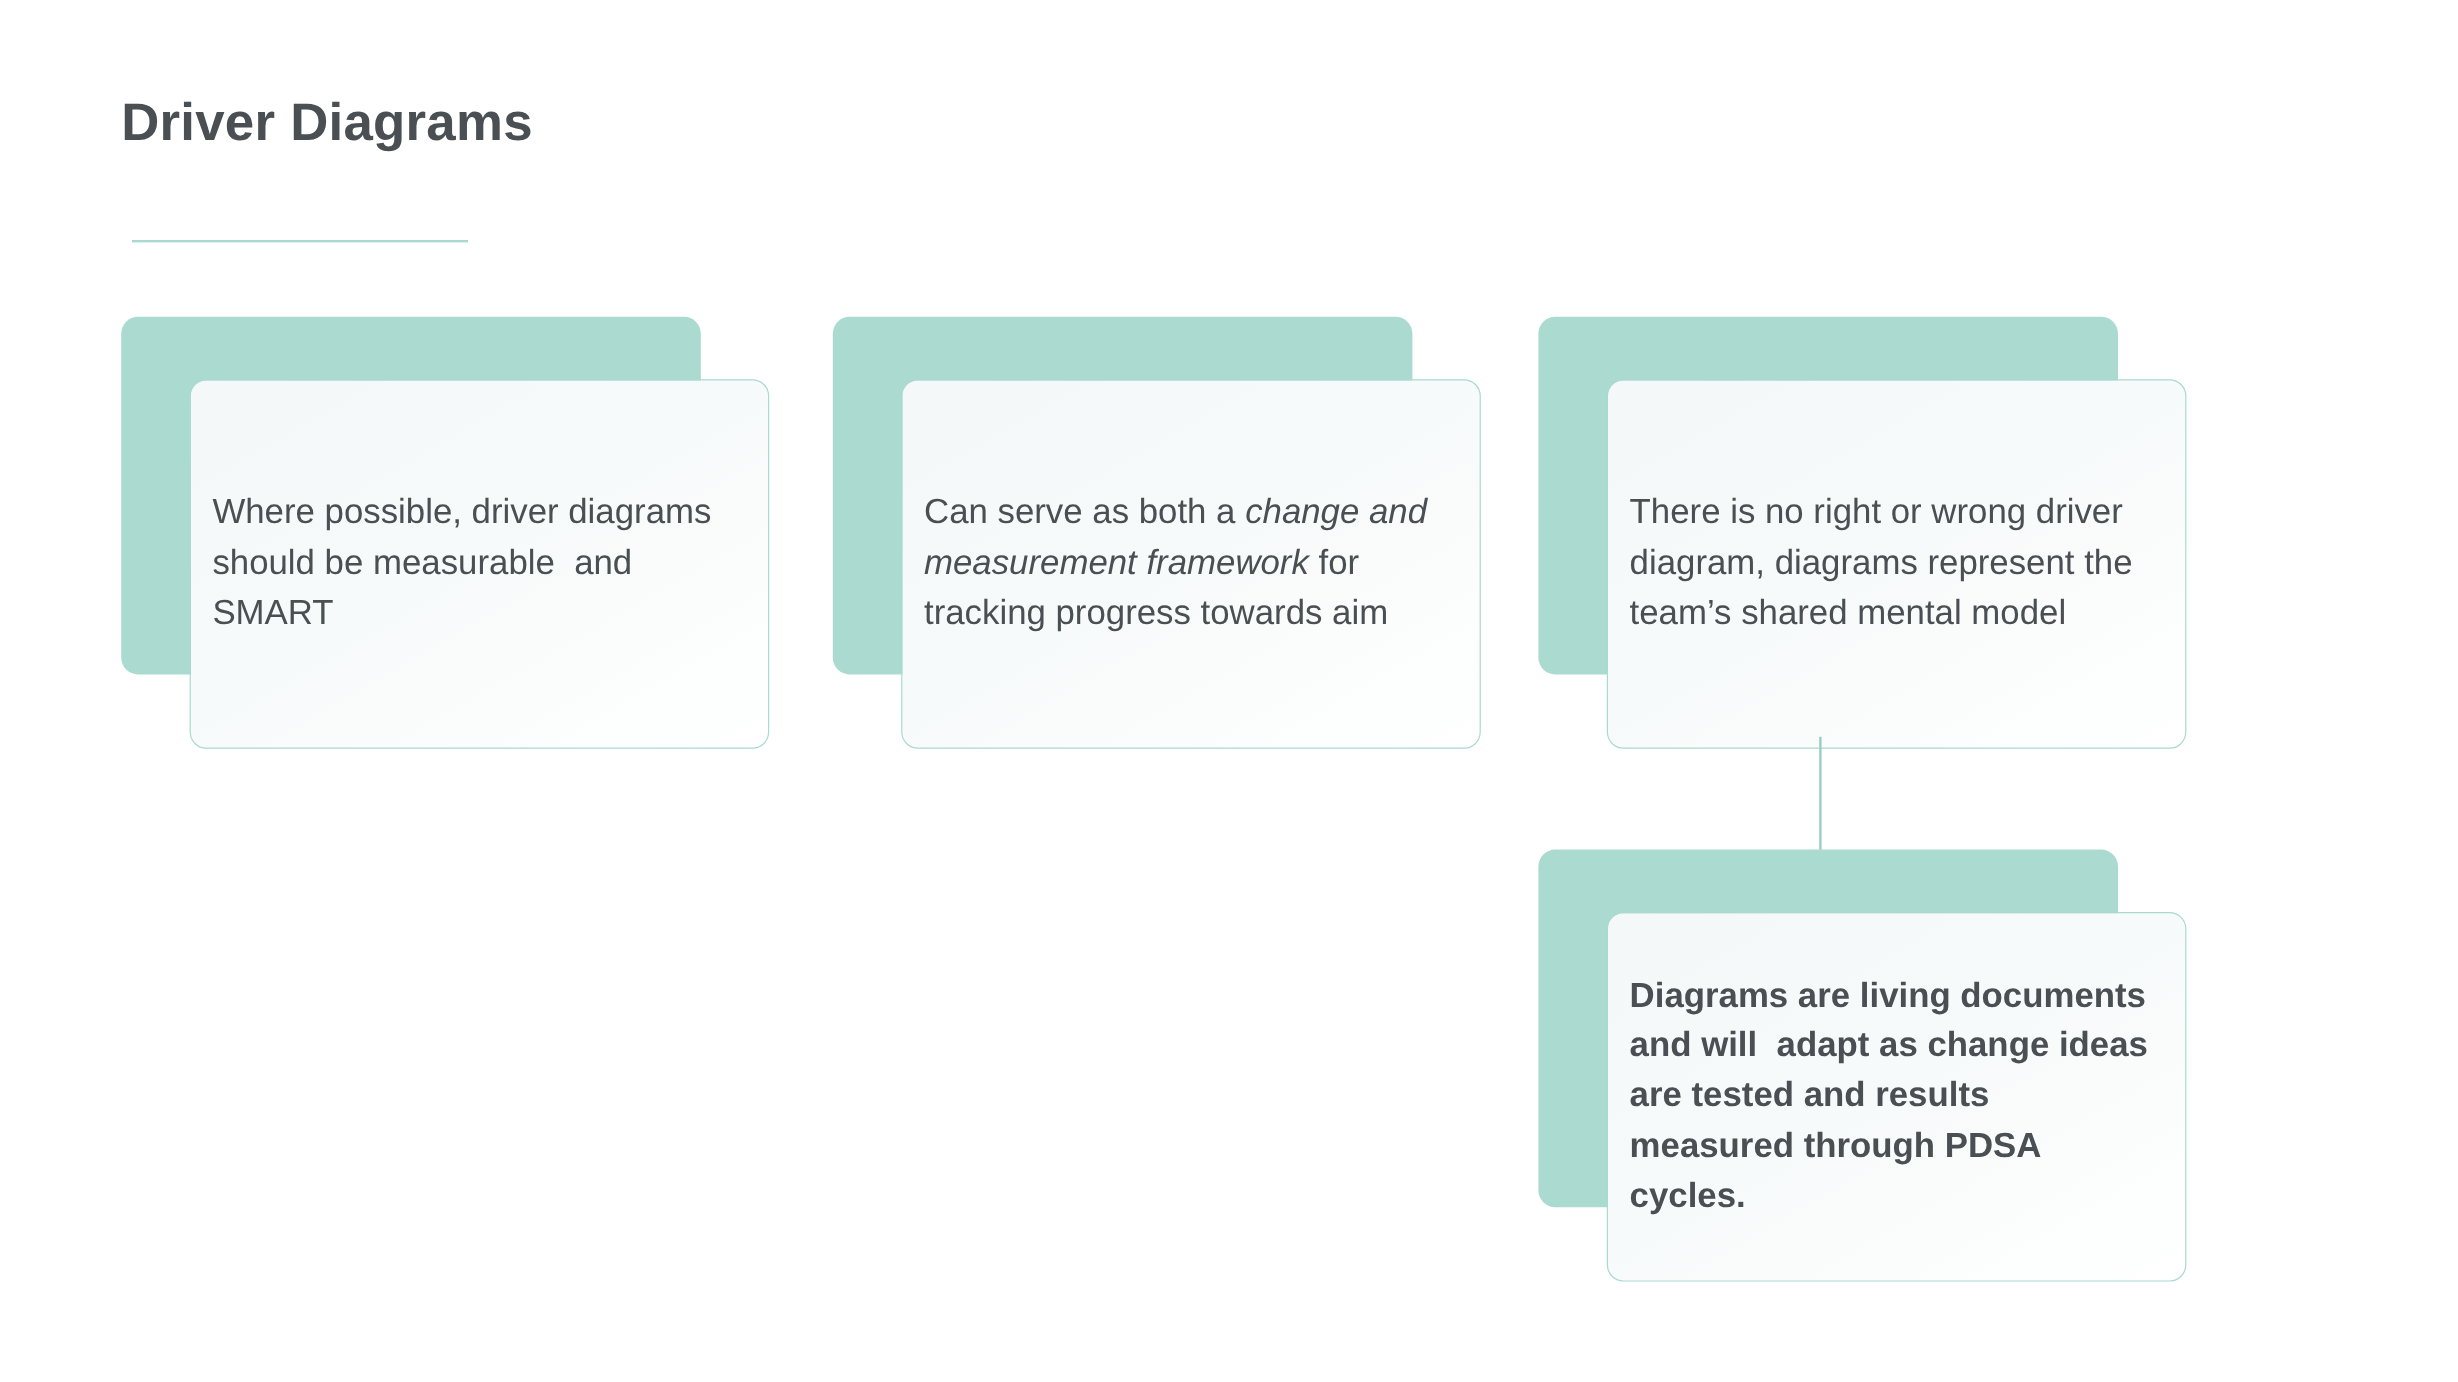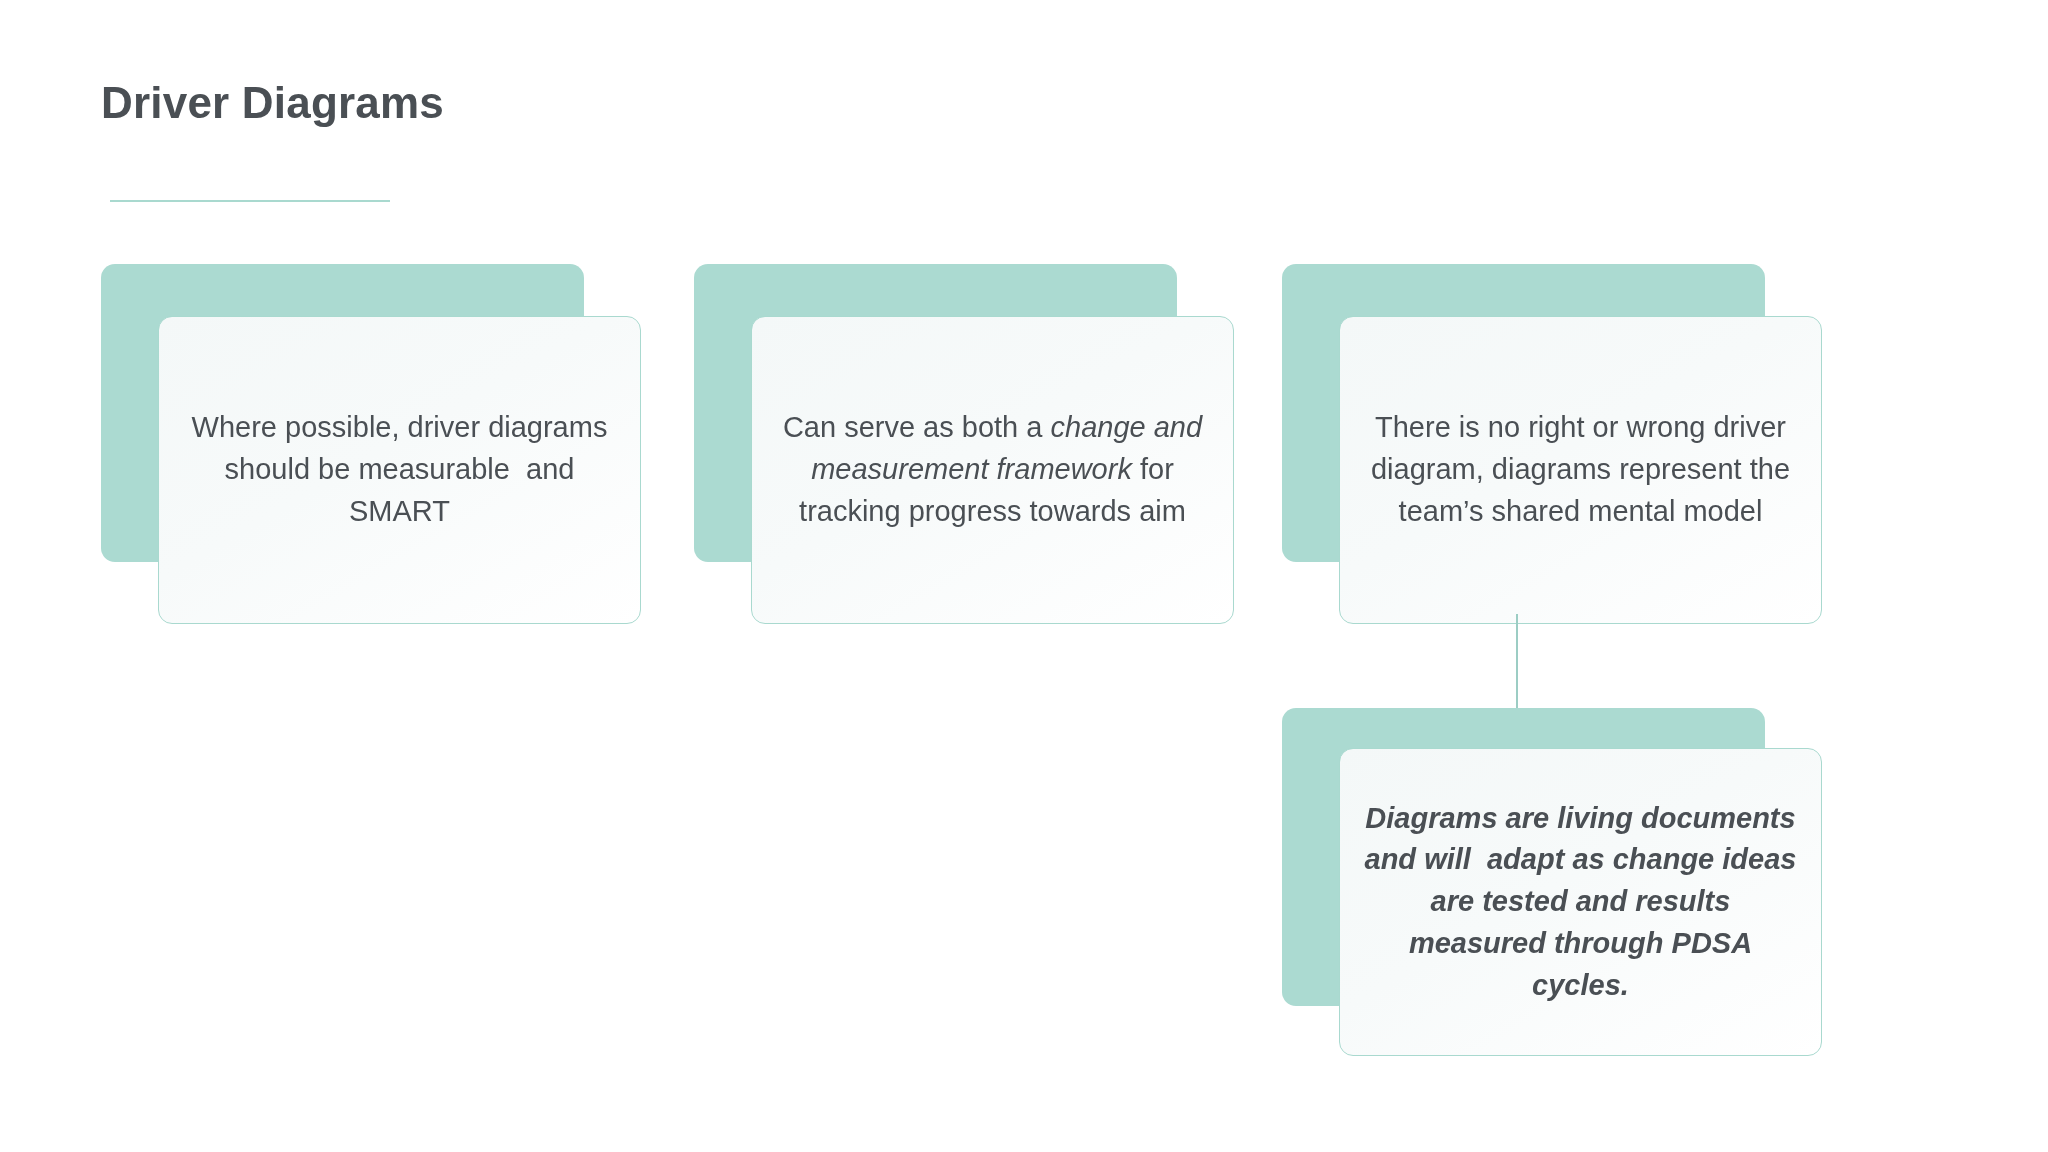--- a/index.html
+++ b/index.html
@@ -60,21 +60,20 @@
     background: linear-gradient(150deg, #f4f8f8 0%, #f7fafa 45%, #ffffff 100%);
     box-sizing: border-box;
     display: flex;
     align-items: center;
     justify-content: center;
   }
   .card-text {
     font-size: 29px;
     line-height: 1.44;
     color: #4a4f54;
-    text-align: center;
     padding: 0 18px;
     white-space: pre-wrap;
   }
   .card-text.italicphrase i {
     font-style: italic;
   }
   .card-text.bold {
     font-weight: bold;
   }
 
@@ -89,21 +88,21 @@
   #card-2 .card-front { left: 57px; top: 52px; width: 483px; height: 308px; }
 
   
   #card-3 { left: 1238px; top: 264px; width: 540px; height: 372px; border-radius: 22px; }
   #card-3 .card-back  { width: 483px; height: 298px; }
   #card-3 .card-front { left: 57px; top: 52px; width: 483px; height: 308px; }
 
   
   #card-4 { left: 1238px; top: 708px; width: 540px; height: 360px; }
   #card-4 .card-back  { width: 483px; height: 298px; }
-  #card-4 .card-front { left: 57px; top: 40px; width: 483px; height: 308px; font-style: italic; }
+  #card-4 .card-front { left: 57px; top: 52px; width: 483px; height: 308px; }
 
   
   .connector {
     position: absolute;
     left: 1472px;
     top: 614px;
     width: 2px;
     height: 146px;
     background: #9ccdc4;
   }

